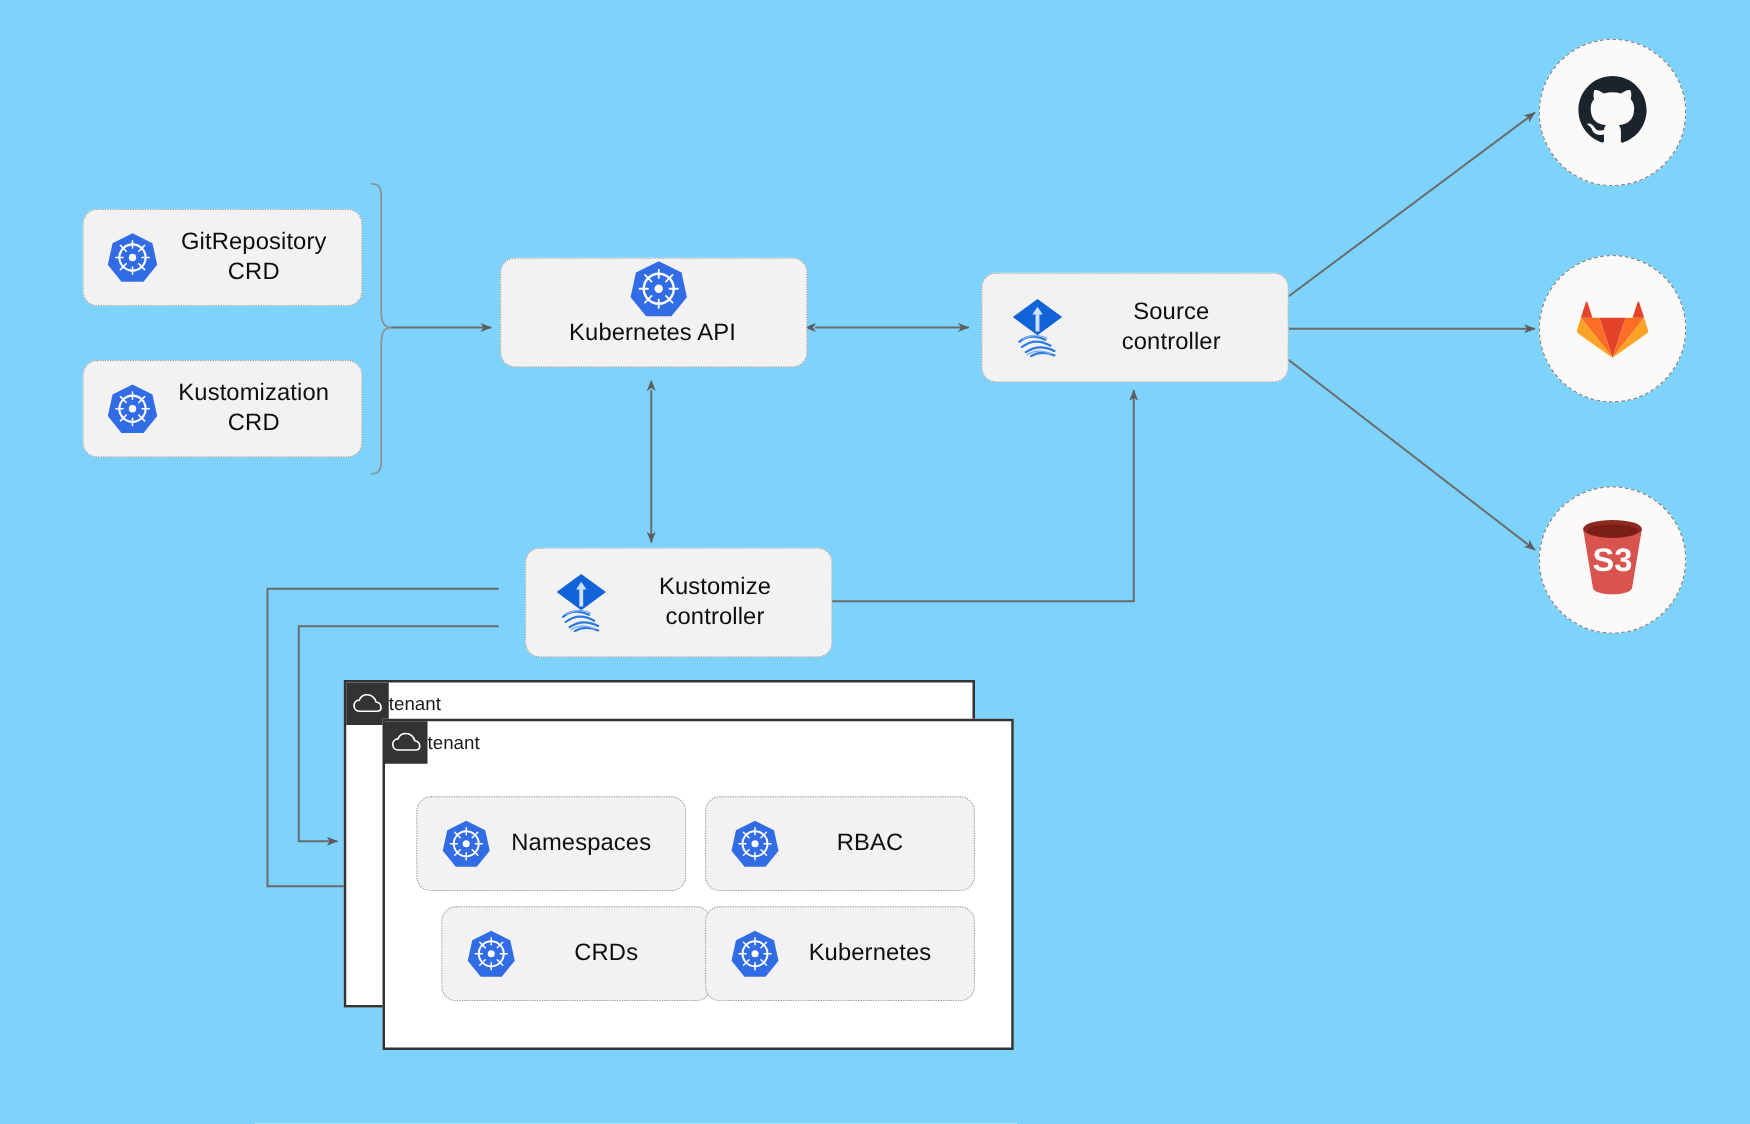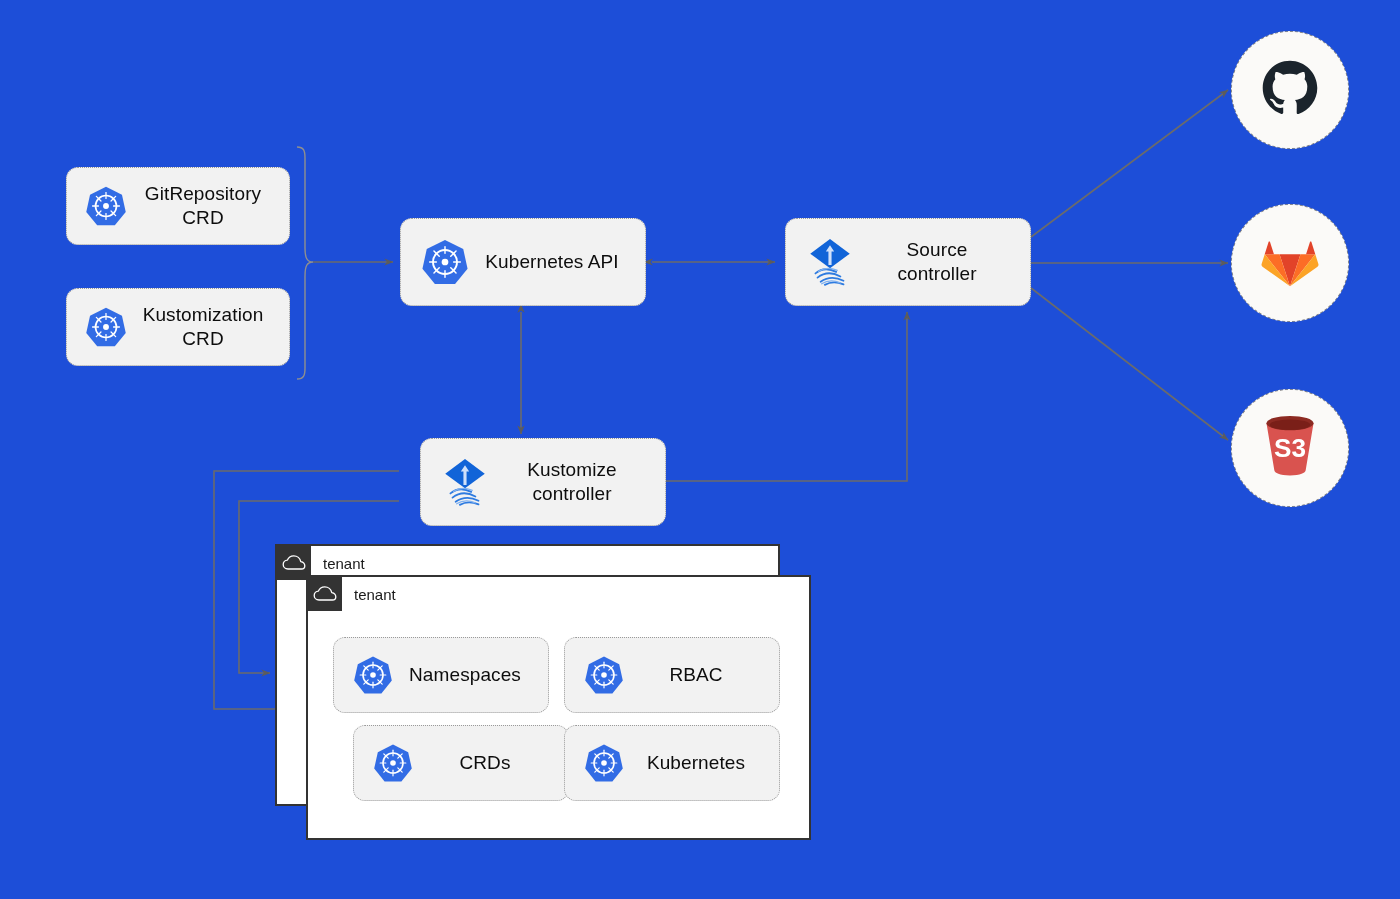--- a/index.html
+++ b/index.html
@@ -7,21 +7,21 @@
     padding: 0;
     background: #ffffff;
   }
   body {
     font-family: "Liberation Sans", sans-serif;
   }
   #canvas {
     position: relative;
     width: 1400px;
     height: 899px;
-    background: #1d4ed8;
+    background: #7dd3fc;
     overflow: hidden;
   }
   
   .node {
     position: absolute;
     box-sizing: border-box;
     background: #f2f2f2;
     border: 1.5px dotted #9a9a9a;
     border-radius: 12px;
     display: flex;
@@ -80,21 +80,20 @@
     height: 34px;
     background: #333333;
     display: flex;
     align-items: center;
     justify-content: center;
     flex: 0 0 auto;
   }
   .tenant-title {
     font-size: 15px;
     color: #1a1a1a;
-    padding-left: 12px;
     white-space: nowrap;
   }
 
   
   .svc-circle {
     position: absolute;
     box-sizing: border-box;
     width: 118px;
     height: 118px;
     border-radius: 50%;
@@ -205,21 +204,21 @@
           <line x1="62" y1="62" x2="73" y2="73"></line>
           <line x1="73" y1="27" x2="62" y2="38"></line>
           <line x1="38" y1="62" x2="27" y2="73"></line>
         </g>
       </svg>
     </span>
     <span class="node-label">Kustomization
 CRD</span>
   </div>
 
-  <div class="node ctrl-box" style="left:400px; top:218px;">
+  <div class="node ctrl-box" style="left:400px; top:206px;flex-direction:column;">
     <span class="node-ico">
       <svg width="48" height="48" viewBox="0 0 100 100" aria-hidden="true">
         <polygon points="50,4 88,23 97,64 71,96 29,96 3,64 12,23" fill="#326CE5"></polygon>
         <g fill="#ffffff" stroke="#ffffff" stroke-width="3" stroke-linecap="round">
           <circle cx="50" cy="50" r="7" fill="#ffffff" stroke="none"></circle>
           <circle cx="50" cy="50" r="25" fill="none" stroke-width="4"></circle>
           <line x1="50" y1="18" x2="50" y2="32"></line>
           <line x1="50" y1="68" x2="50" y2="82"></line>
           <line x1="18" y1="50" x2="32" y2="50"></line>
           <line x1="68" y1="50" x2="82" y2="50"></line>

